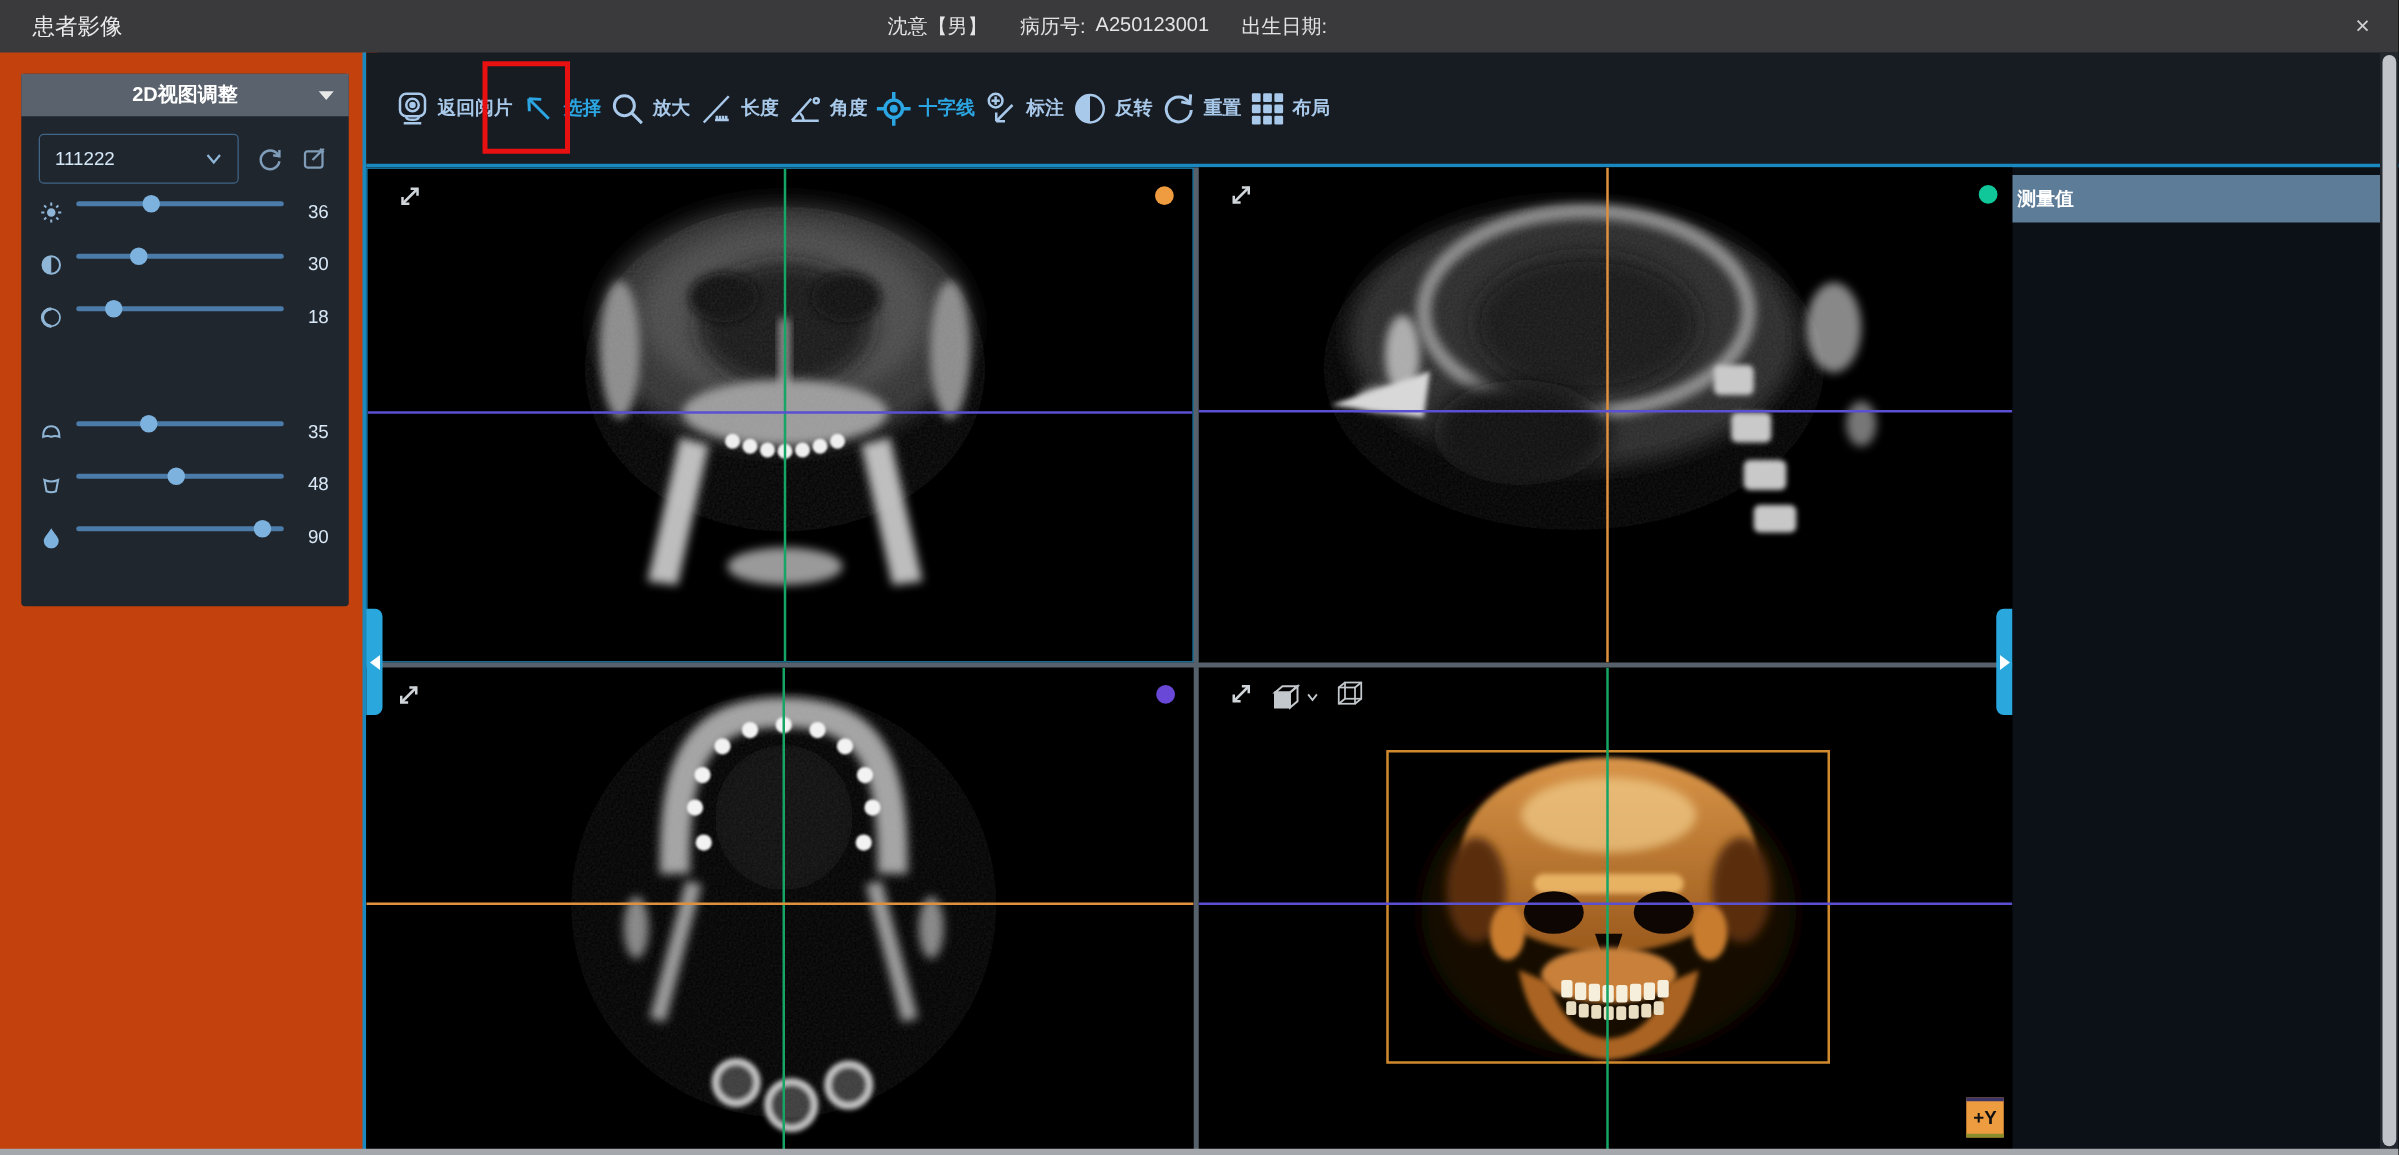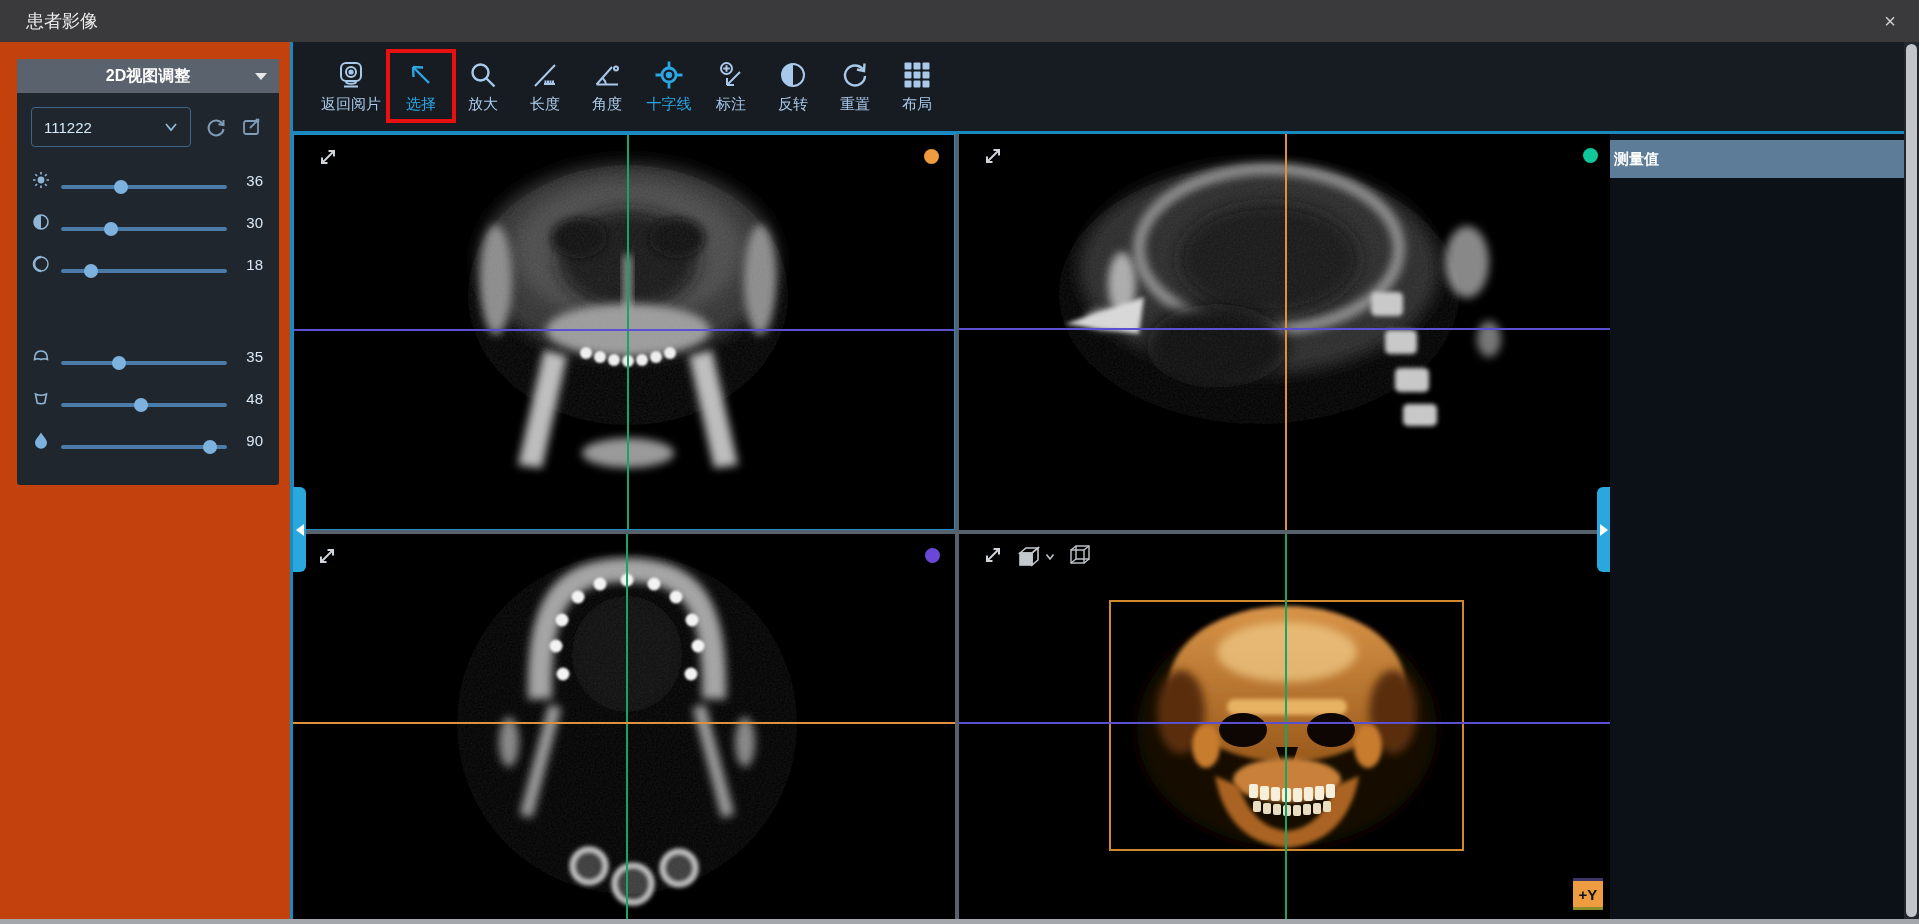--- a/index.html
+++ b/index.html
@@ -20,30 +20,30 @@
   .panel-wrap{position:absolute;left:17px;top:17px;width:262px;background:#20262e;border-radius:3px;}
   .panel-header{position:relative;height:34px;background:#5a626d;display:flex;align-items:center;
        justify-content:center;color:#fff;font-size:16px;font-weight:bold;cursor:pointer;}
   .panel-caret{position:absolute;right:12px;top:14px;width:0;height:0;
        border-left:6px solid transparent;border-right:6px solid transparent;border-top:7px solid #e8e8e8;}
   .panel-body{padding:14px 16px 36px 14px;}
   .select-row{display:flex;align-items:center;}
   .select-box{width:158px;height:38px;border:1px solid #3f6587;border-radius:4px;display:flex;
        align-items:center;justify-content:space-between;padding:0 12px;color:#d5e8f8;font-size:15px;cursor:pointer;}
   .mini-icon{color:#7f9cb8;margin-left:14px;cursor:pointer;display:flex;}
-  .slider-row{display:flex;align-items:flex-end;gap:10px;margin-top:14px;height:28px;}
+  .slider-row{display:flex;align-items:flex-start;gap:10px;margin-top:14px;height:28px;}
   .slider-ico{width:20px;display:flex;justify-content:center;color:#8fb6d6;}
   .track{flex:1;height:4px;background:#4b7ca9;border-radius:2px;position:relative;cursor:pointer;}
   .handle{position:absolute;top:-5px;width:14px;height:14px;border-radius:50%;background:#7db2de;}
   .slider-val{width:26px;text-align:right;font-size:15px;color:#d9e8f6;}
   
   #toolbar{position:absolute;left:293px;top:42px;width:1626px;height:89px;background:#171b22;
        border-bottom:3px solid var(--accent,#1989c0);display:flex;align-items:center;padding-left:22px;gap:6px;box-sizing:content-box;}
-  .tb-item{min-width:56px;display:flex;flex-direction:column;align-items:center;gap:5px;
-       color:var(--tb-default,#a9c9ea);cursor:pointer;}
+  .tb-item{min-width:56px;display:flex;flex-direction:row;align-items:center;gap:5px;
+       color:var(--tb-default,#a9c9ea);cursor:pointer;font-weight:bold;}
   .tb-item.wide{min-width:72px;}
   .tb-item.active{color:var(--tb-active,#2ba6e3);}
   .tb-label{font-size:15px;}
   #highlight-box{position:absolute;left:93px;top:7px;width:70px;height:74px;border:4px solid #e81010;box-sizing:border-box;pointer-events:none;}
   
   #viewport{position:absolute;left:293px;top:134px;width:1317px;height:790px;background:#000;}
   .quad{position:absolute;overflow:hidden;background:#000;}
   #divider-v{position:absolute;left:662px;top:0;width:4px;height:790px;background:#57616b;}
   #divider-h{position:absolute;left:0;top:396px;width:1317px;height:4px;background:#57616b;}
   .vline{position:absolute;top:0;bottom:0;width:2px;}
@@ -97,20 +97,28 @@
         </filter>
       <linearGradient id="bone" x1="0" y1="0" x2="0" y2="1">
         <stop offset="0" stop-color="#d89448"></stop>
           <stop offset="1" stop-color="#9a5a1c"></stop>
       </linearGradient>
     </defs>
   </svg>
 
   <div id="titlebar">
     <span class="win-title">患者影像</span>
+    <div class="patient-info">
+      <span>沈意【男】</span>
+      <span class="info-pair">
+        <span>病历号:</span>
+        <span>A250123001</span>
+      </span>
+      <span>出生日期:</span>
+    </div>
     <div id="close-btn">×</div>
   </div>
 
   <div id="sidebar">
     <div class="panel-wrap">
 
       <div class="panel-header">
         <span>2D视图调整</span>
         <span class="panel-caret"></span>
       </div>

